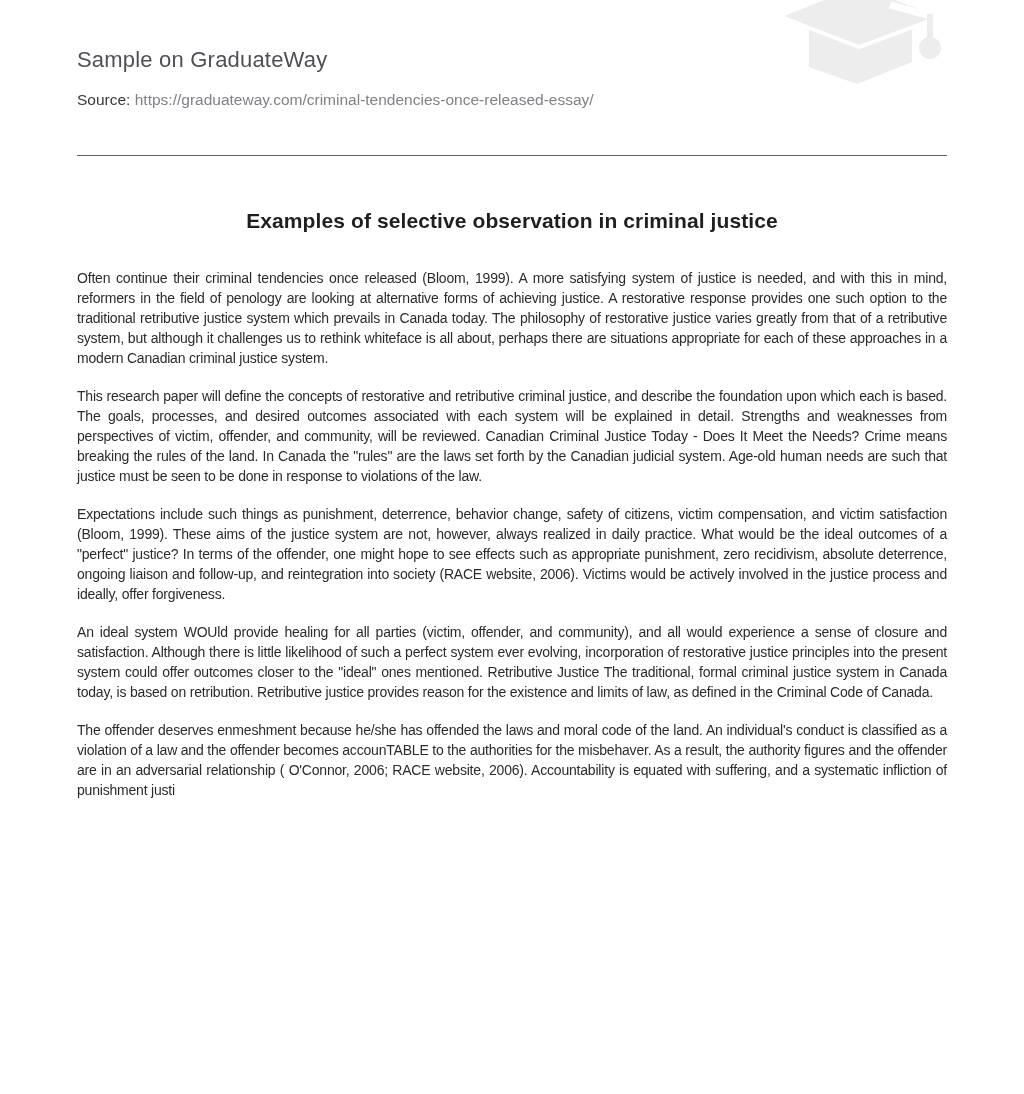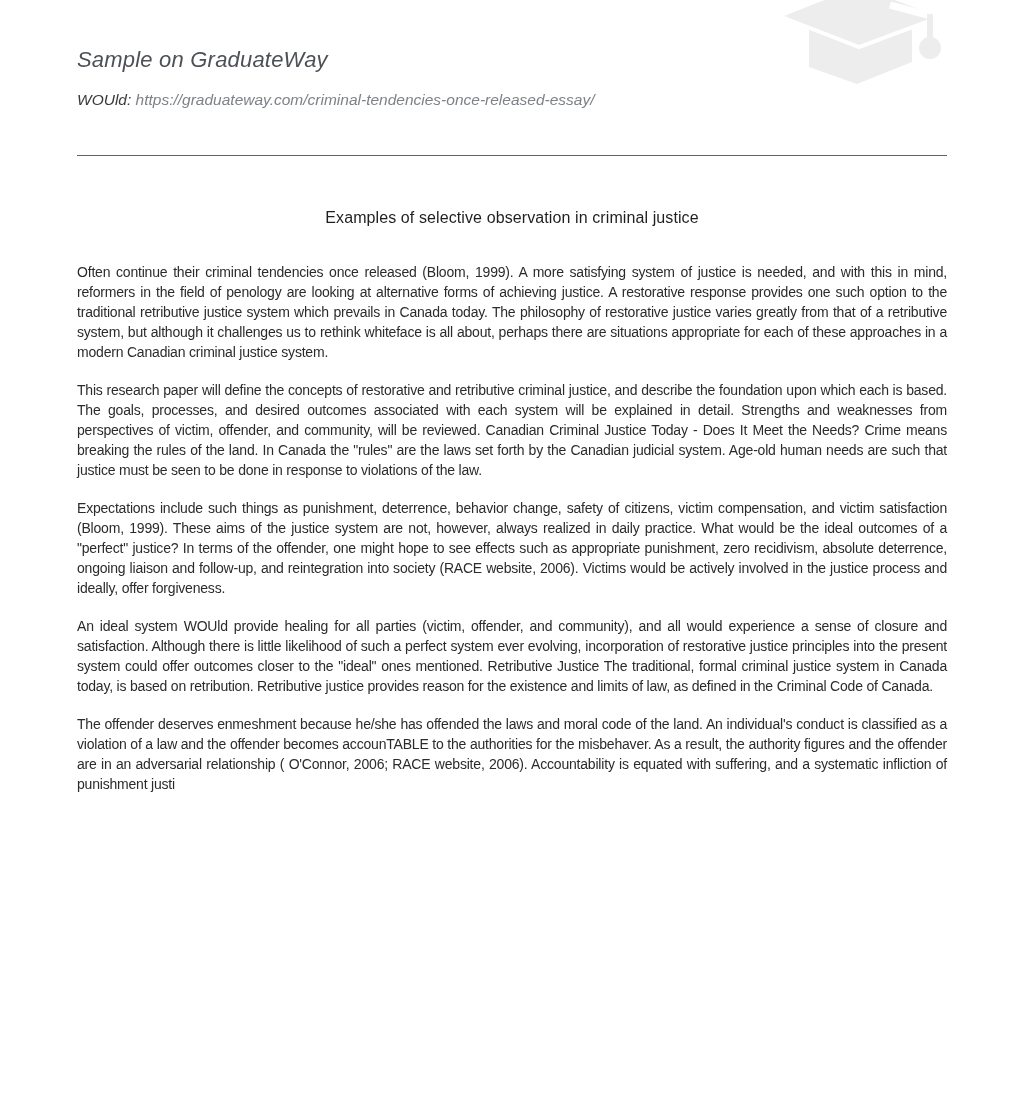--- a/index.html
+++ b/index.html
@@ -10,21 +10,21 @@
   }
   .page {
     position: relative;
     width: 1024px;
     height: 1094px;
     padding: 0 77px;
     background: var(--background, #ffffff);
     overflow: hidden;
   }
   
-  .doc-header { position: relative; padding-top: 48px; font-style: italic; }
+  .doc-header { position: relative; padding-top: 48px; }
   .site-title {
     font-size: 22px;
     font-weight: 400;
     color: var(--header-text, #4d5156);
     letter-spacing: 0.2px;
     line-height: 1.1;
   }
   .source-line {
     margin-top: 19px;
     font-size: 15.5px;
@@ -49,22 +49,22 @@
   .divider {
     border: none;
     border-top: 1px solid var(--divider, #616161);
     margin-top: 45px;
   }
   
   .essay-title {
     margin-top: 53px;
     margin-bottom: 35px;
     text-align: center;
-    font-size: 16px;
-    font-weight: 400;
+    font-size: 21px;
+    font-weight: 700;
     color: var(--title-text, #1f1f1f);
     letter-spacing: 0.1px;
   }
   .essay-body p {
     font-size: 14px;
     line-height: 20px;
     letter-spacing: -0.2px;
     text-align: justify;
     color: var(--body-text, #2b2b2b);
     margin-bottom: 18px;
@@ -72,21 +72,21 @@
 </style>
 </head>
 <body>
 
 <div class="page">
 
   <header class="doc-header">
     <h1 class="site-title">Sample on GraduateWay</h1>
 
     <p class="source-line">
-      <span class="source-label">WOUld:</span>
+      <span class="source-label">Source:</span>
       <a class="source-url">https://graduateway.com/criminal-tendencies-once-released-essay/</a>
     </p>
 
     <svg class="cap-icon" viewBox="0 0 170 110" aria-hidden="true">
 
       <polygon points="32,48 135,48 135,80 80,102 32,85" fill="#ededed"></polygon>
 
       <polygon points="82,2 165,34 82,65 2,34" fill="#ededed" stroke="#ffffff" stroke-width="4"></polygon>
 
       <line x1="113" y1="23" x2="158" y2="35" stroke="#ffffff" stroke-width="7"></line>

